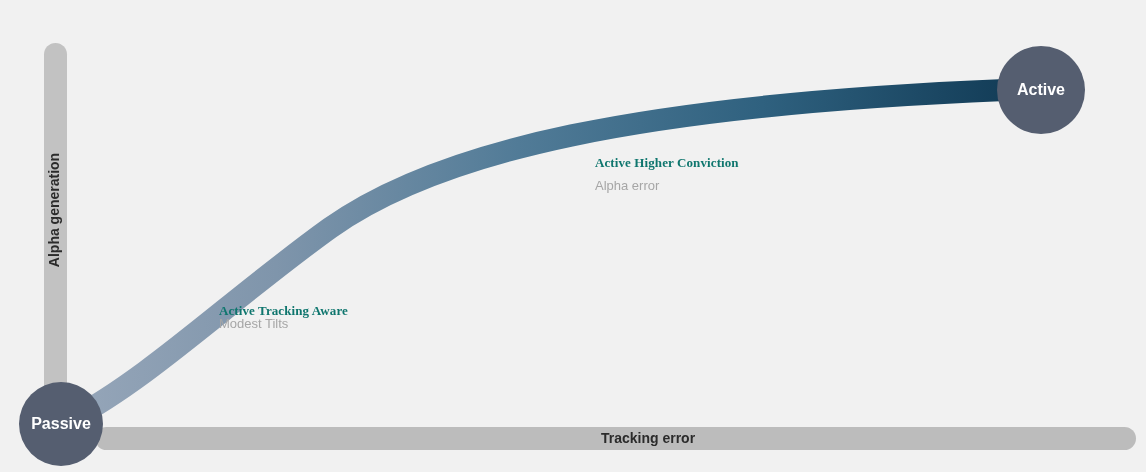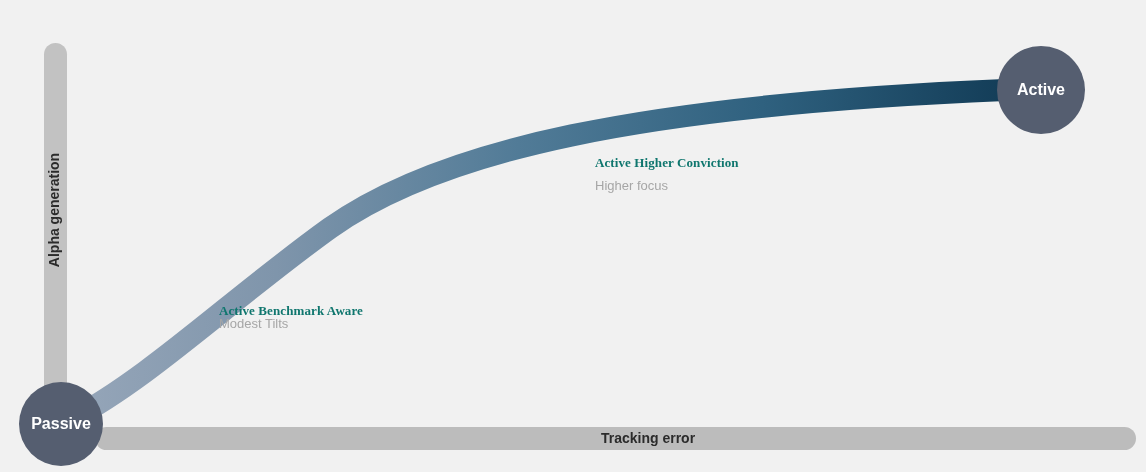--- a/index.html
+++ b/index.html
@@ -86,19 +86,19 @@
       <circle cx="61" cy="424" r="42" fill="#555e70"></circle>
       <text class="node-label-text" x="61" y="425" text-anchor="middle" dominant-baseline="middle">Passive</text>
     </g>
 
     <g>
       <circle cx="1041" cy="90" r="44" fill="#555e70"></circle>
       <text class="node-label-text" x="1041" y="91" text-anchor="middle" dominant-baseline="middle">Active</text>
     </g>
   </svg>
 
-  <div class="stage-title" style="left:219px; top:303px;">Active Benchmark Aware</div>
+  <div class="stage-title" style="left:219px; top:303px;">Active Tracking Aware</div>
   <div class="stage-sub" style="left:219px; top:316px;">Modest Tilts</div>
 
   <div class="stage-title" style="left:595px; top:155px;">Active Higher Conviction</div>
-  <div class="stage-sub" style="left:595px; top:178px;">Higher focus</div>
+  <div class="stage-sub" style="left:595px; top:178px;">Alpha error</div>
 
 </div>
 
 </body></html>

